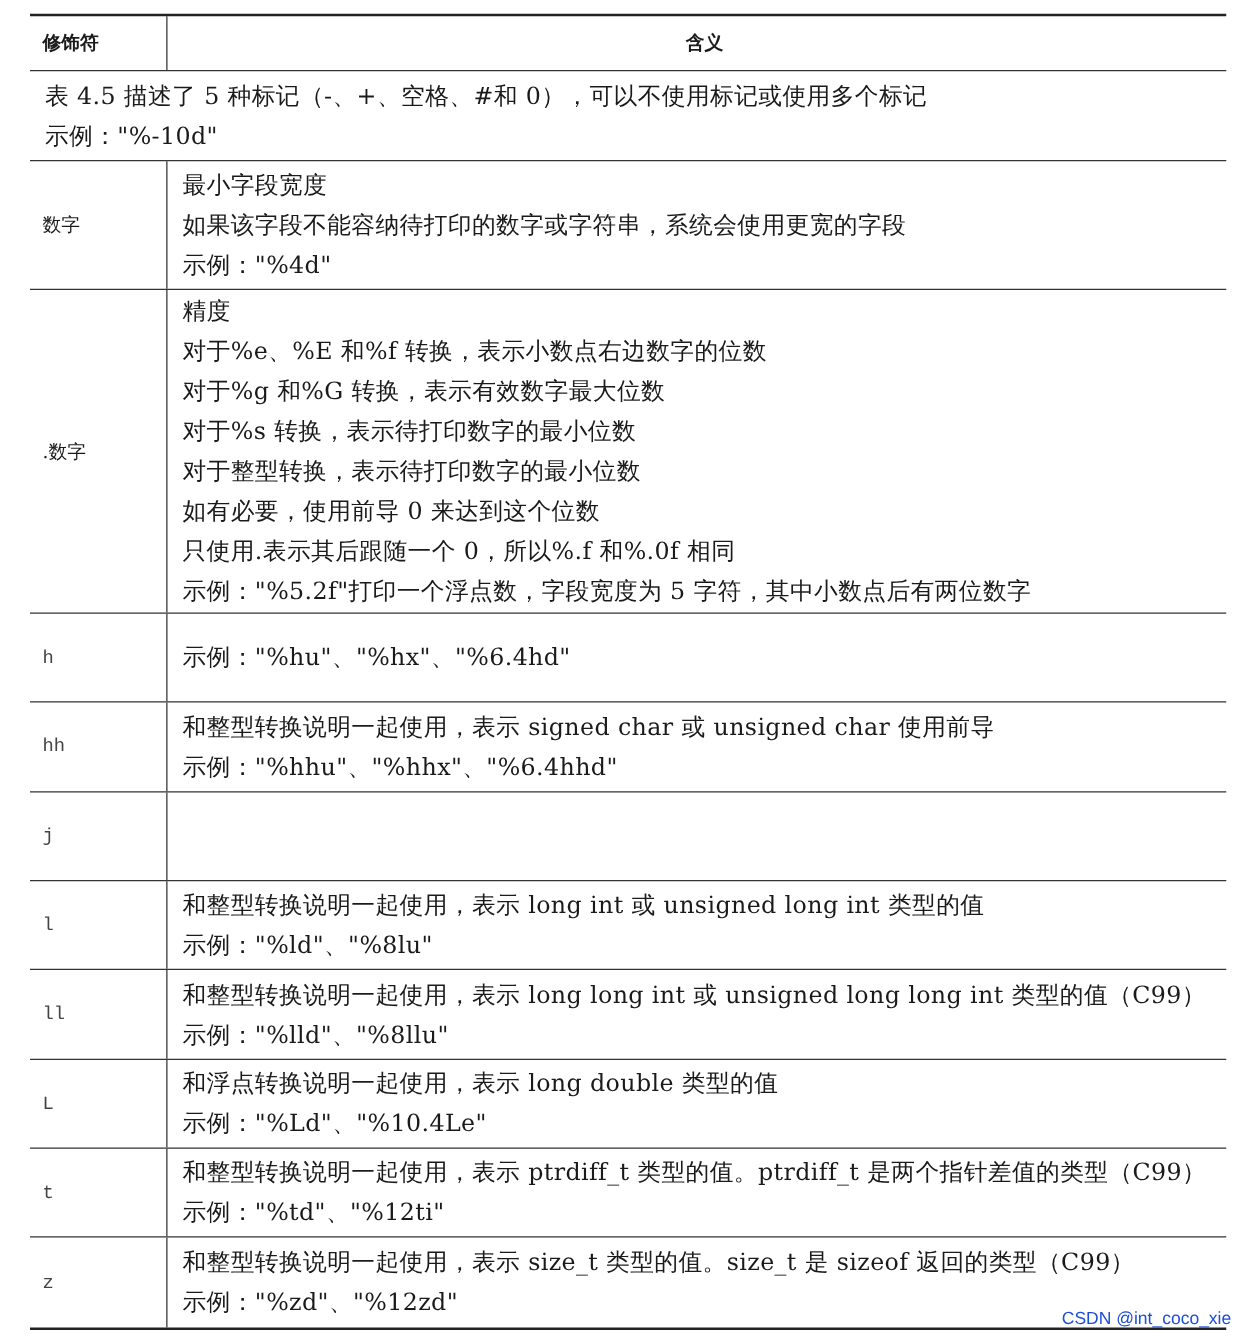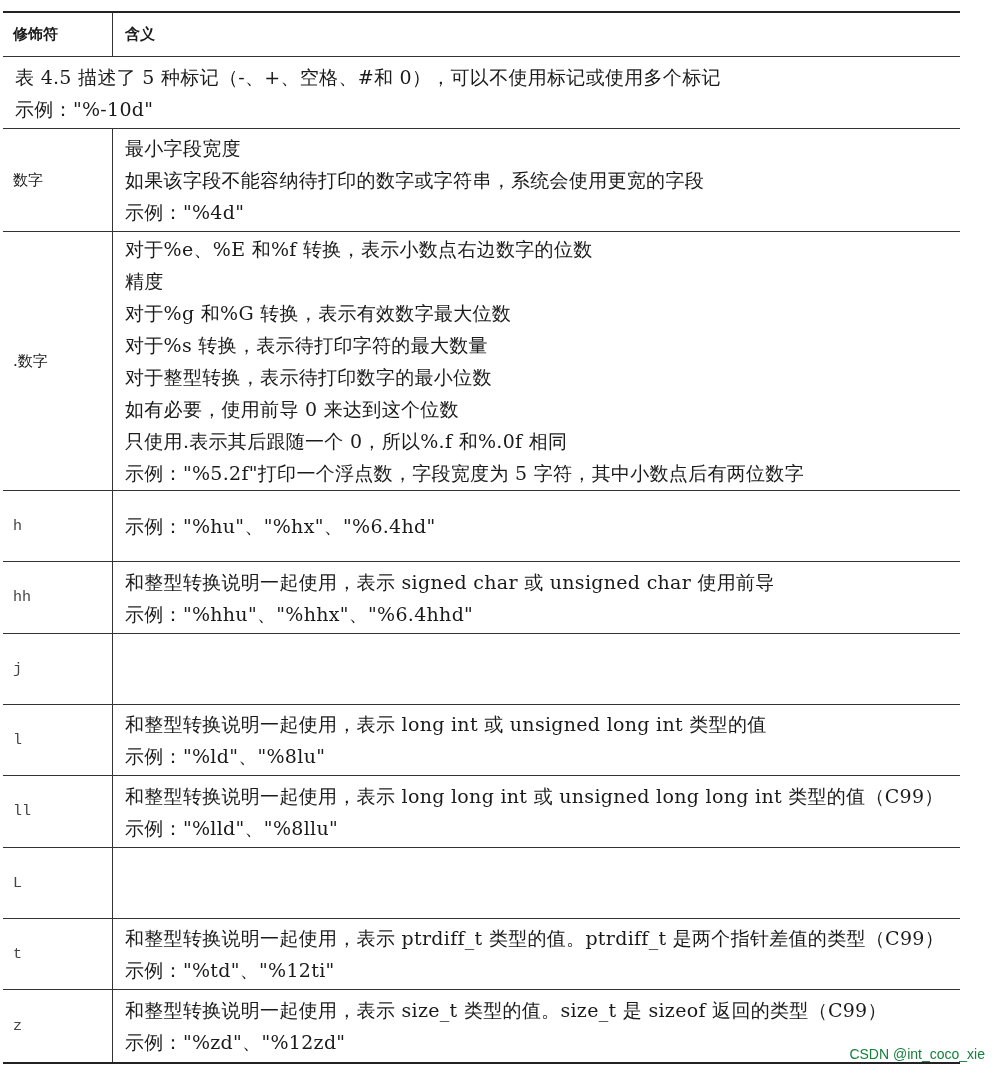--- a/index.html
+++ b/index.html
@@ -1,33 +1,33 @@
 <!DOCTYPE html>
 <html><head>
 <meta charset="utf-8">
 <style>
   html, body { margin: 0; padding: 0; background: #ffffff; }
   body { width: 999px; height: 1075px; position: relative; overflow: hidden;
          font-family: "DejaVu Serif", "Liberation Serif", serif; color: #1a1a1a; }
-  .tbl { position: absolute; left: 3px; top: 11px; width: 957px;
+  .tbl { position: absolute; left: 24px; top: 11px; width: 957px;
          border-top: 2px solid #222; border-bottom: 2px solid #222; }
   .row { display: flex; border-bottom: 1px solid #333; box-sizing: border-box; }
   .row:last-child { border-bottom: none; }
   .c1 { width: 110px; flex: 0 0 110px; border-right: 1px solid #333; box-sizing: border-box;
         padding-left: 10px; display: flex; align-items: center; font-size: 15px; }
   .c2 { flex: 1; padding: 6px 0 6px 12px; box-sizing: border-box; display: flex;
         flex-direction: column; justify-content: center; }
   .hdr .c1, .hdr .c2 { font-family: "DejaVu Sans", "Liberation Sans", sans-serif;
         font-weight: bold; font-size: 15px; }
-  .hdr .c2 { padding-left: 12px; }
+  .hdr .c2 { padding-left: 12px; text-align: center; }
   .line { font-size: 19px; line-height: 32px; white-space: nowrap; letter-spacing: 0.3px; }
   .mono { font-family: "Liberation Mono", "DejaVu Sans Mono", monospace; color: #333; }
   .c1.mono { font-size: 15px; color: #444; }
   .watermark { position: absolute; right: 14px; top: 1046px;
-               font-family: "Liberation Sans", sans-serif; font-size: 14px; color: #15803d; }
+               font-family: "Liberation Sans", sans-serif; font-size: 14px; color: #1d4ed8; }
 </style>
 </head>
 <body>
 
 <div class="tbl">
   <div class="row hdr" style="height:44px">
     <div class="c1">修饰符</div>
     <div class="c2">含义</div>
   </div>
   <div id="rows">
@@ -41,24 +41,24 @@
         <div class="c1">数字</div>
         <div class="c2">
           <div class="line">最小字段宽度</div>
           <div class="line">如果该字段不能容纳待打印的数字或字符串，系统会使用更宽的字段</div>
           <div class="line">示例："%4d"</div>
         </div>
       </div>
       <div class="row" style="height: 259px;">
         <div class="c1">.数字</div>
         <div class="c2">
+          <div class="line">精度</div>
           <div class="line">对于%e、%E 和%f 转换，表示小数点右边数字的位数</div>
-          <div class="line">精度</div>
           <div class="line">对于%g 和%G 转换，表示有效数字最大位数</div>
-          <div class="line">对于%s 转换，表示待打印字符的最大数量</div>
+          <div class="line">对于%s 转换，表示待打印数字的最小位数</div>
           <div class="line">对于整型转换，表示待打印数字的最小位数</div>
           <div class="line">如有必要，使用前导 0 来达到这个位数</div>
           <div class="line">只使用.表示其后跟随一个 0，所以%.f 和%.0f 相同</div>
           <div class="line">示例："%5.2f"打印一个浮点数，字段宽度为 5 字符，其中小数点后有两位数字</div>
         </div>
       </div>
       <div class="row" style="height: 71px;">
         <div class="c1 mono">h</div>
         <div class="c2">
           <div class="line">示例："%hu"、"%hx"、"%6.4hd"</div>
@@ -83,20 +83,24 @@
       </div>
       <div class="row" style="height: 72px;">
         <div class="c1 mono">ll</div>
         <div class="c2">
           <div class="line">和整型转换说明一起使用，表示 long long int 或 unsigned long long int 类型的值（C99）</div>
           <div class="line">示例："%lld"、"%8llu"</div>
         </div>
       </div>
       <div class="row" style="height: 71px;">
         <div class="c1 mono">L</div>
+        <div class="c2">
+          <div class="line">和浮点转换说明一起使用，表示 long double 类型的值</div>
+          <div class="line">示例："%Ld"、"%10.4Le"</div>
+        </div>
       </div>
       <div class="row" style="height: 71px;">
         <div class="c1 mono">t</div>
         <div class="c2">
           <div class="line">和整型转换说明一起使用，表示 ptrdiff_t 类型的值。ptrdiff_t 是两个指针差值的类型（C99）</div>
           <div class="line">示例："%td"、"%12ti"</div>
         </div>
       </div>
       <div class="row" style="height: 72px;">
         <div class="c1 mono">z</div>

